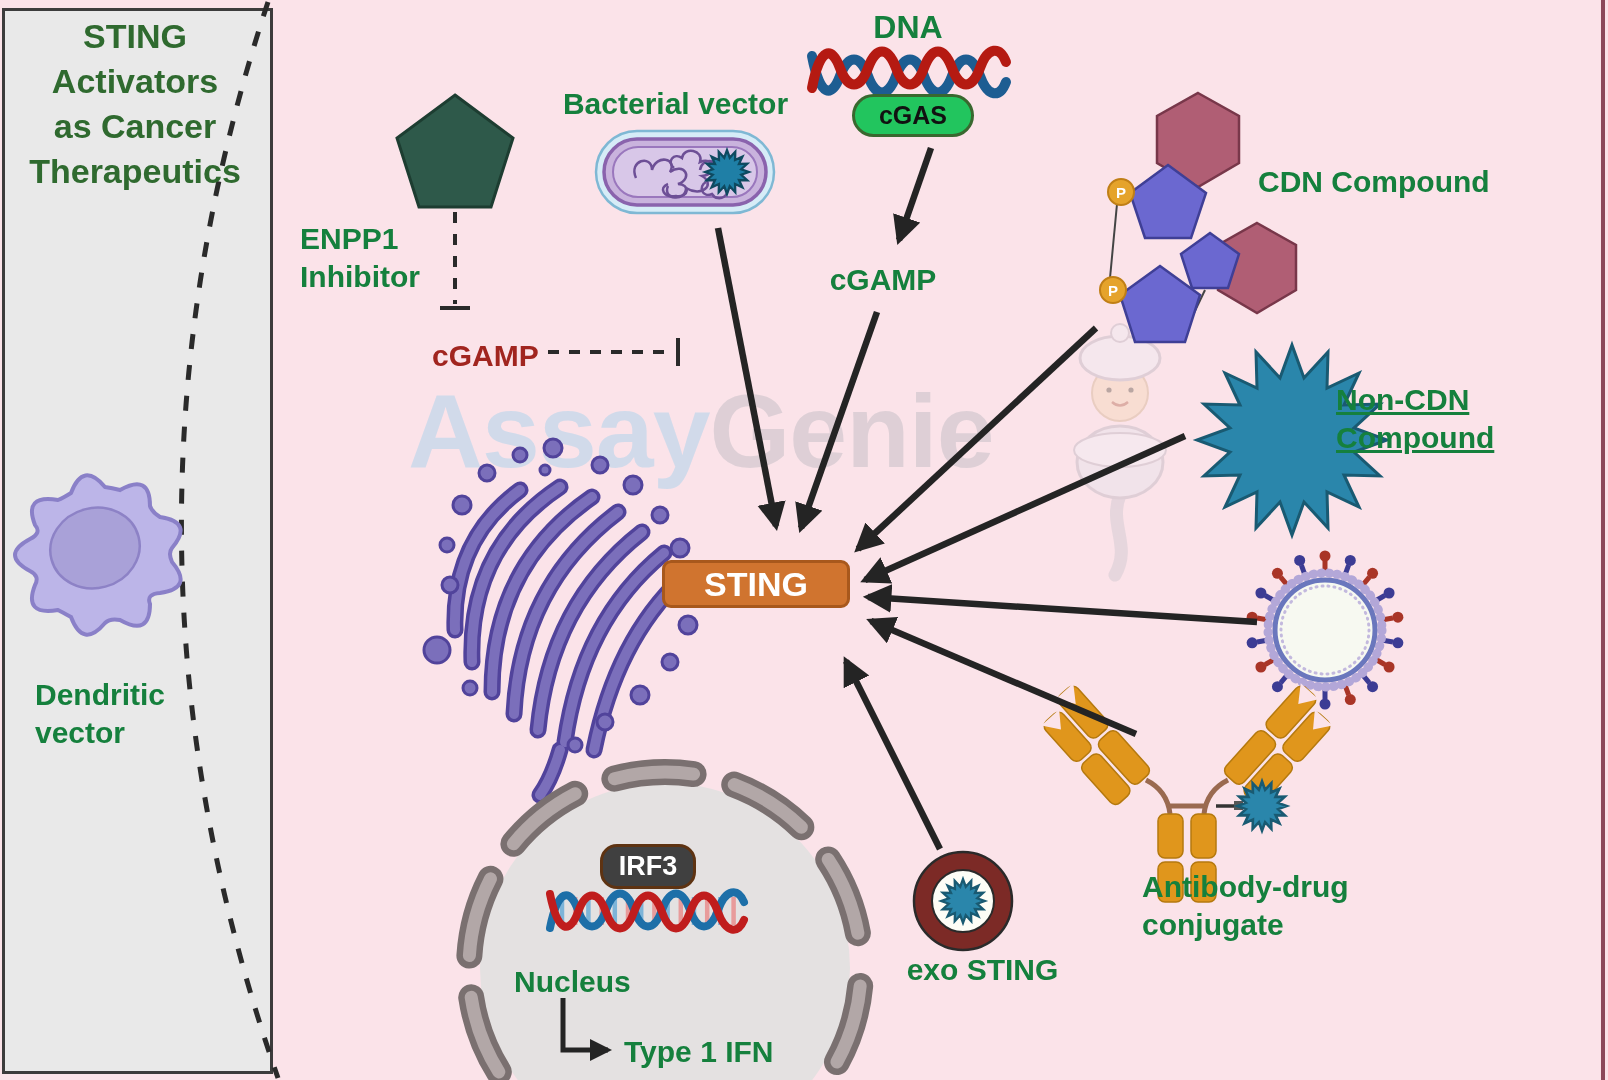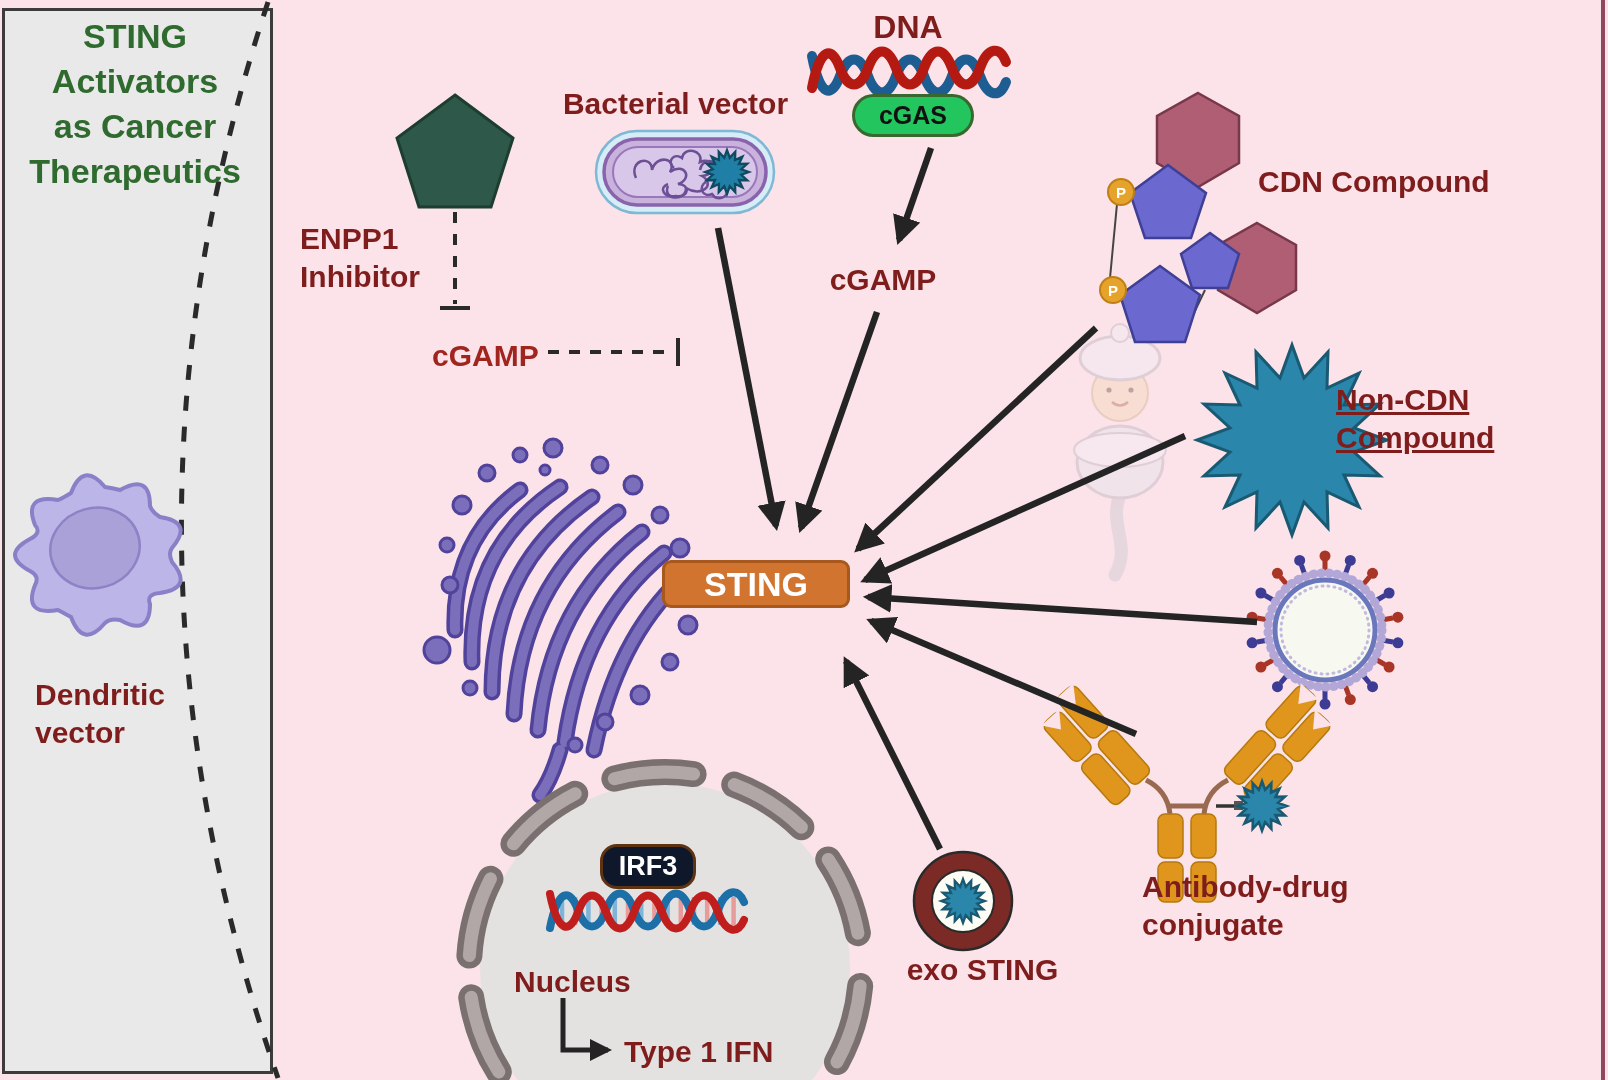--- a/index.html
+++ b/index.html
@@ -1,45 +1,46 @@
 <!DOCTYPE html>
 <html><head>
 <meta charset="utf-8">
 <style>
   html,body{margin:0;padding:0;background:#fbe3e9;}
   .stage{position:relative;width:1608px;height:1080px;overflow:hidden;
          background:#fbe3e9;font-family:"Liberation Sans",sans-serif;}
-  .label{position:absolute;font-weight:bold;color:#7f1d1d;line-height:1.2;
+  .label{position:absolute;font-weight:bold;color:#15803d;line-height:1.2;
          white-space:nowrap;z-index:3;}
   .center{text-align:center;}
   #sidebar{position:absolute;left:2px;top:8px;width:271px;height:1066px;
            box-sizing:border-box;background:#e9e9e9;border:3px solid #3c3c3c;z-index:1;}
   #sidebar-title{position:absolute;left:4px;top:14px;width:262px;text-align:center;
            font-weight:bold;font-size:34px;line-height:1.32;color:#2f6a2f;z-index:3;}
   #watermark{position:absolute;left:408px;top:372px;font-size:104px;font-weight:bold;
            opacity:.5;z-index:1;letter-spacing:-1px;}
   #watermark .w1{color:#a9d2ec;} #watermark .w2{color:#c2bdc4;}
   #svg-layer{position:absolute;left:0;top:0;z-index:2;}
   .pill{position:absolute;box-sizing:border-box;display:flex;align-items:center;
         justify-content:center;font-weight:bold;z-index:3;}
   #sting-box{left:662px;top:560px;width:188px;height:48px;background:#d0742f;
         border:3px solid #a8581c;border-radius:9px;color:#ffffff;font-size:34px;}
   #cgas-pill{left:852px;top:94px;width:122px;height:43px;background:#22c55e;
         border:3px solid #39682f;border-radius:22px;color:#111;font-size:25px;}
-  #irf3-pill{left:600px;top:844px;width:96px;height:45px;background:#0f172a;
+  #irf3-pill{left:600px;top:844px;width:96px;height:45px;background:#404040;
         border:3px solid #5e3312;border-radius:17px;color:#fff;font-size:27px;}
   #right-border{position:absolute;right:3px;top:0;width:4px;height:1080px;
         background:#8c4a5c;z-index:4;}
   .red{color:#a1251f;}
 </style>
 </head>
 <body>
 
 <div class="stage">
 
+  <div id="watermark"><span class="w1">Assay</span><span class="w2">Genie</span></div>
 
   <div id="sidebar"></div>
   <div id="sidebar-title">
     <div>STING</div>
     <div>Activators</div>
     <div>as Cancer</div>
     <div>Therapeutics</div>
   </div>
   <div class="label" style="left:35px;top:676px;font-size:30px;line-height:1.25;">
     <div>Dendritic</div>

